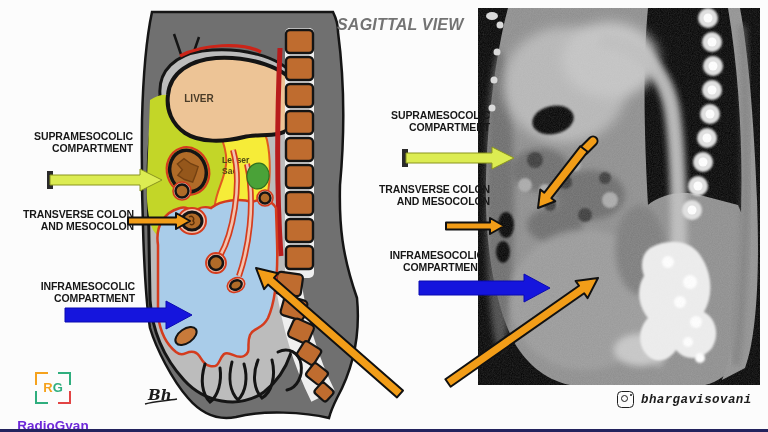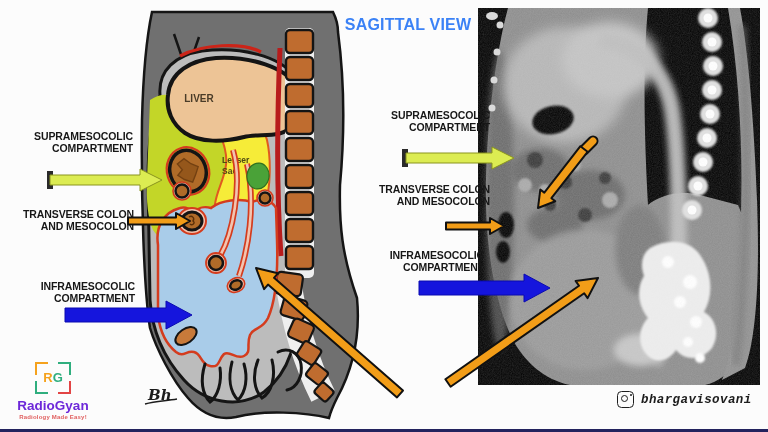--- a/index.html
+++ b/index.html
@@ -2,29 +2,29 @@
 <html><head>
 <meta charset="utf-8">
 <style>
   html,body{margin:0;padding:0;background:#e9e9e9;}
   .canvas{position:relative;width:768px;height:432px;background:#fcfcfc;overflow:hidden;
           font-family:"Liberation Sans",sans-serif;}
   .lbl{position:absolute;font-weight:700;color:#171717;font-size:10.5px;line-height:1.18;
        letter-spacing:-0.1px;white-space:nowrap;}
   .lbl.right{text-align:right;padding-left:12px;}
   .lbl.center{text-align:center;}
-  .title{position:absolute;left:337px;top:16px;width:142px;text-align:center;
-         font-size:16px;font-weight:800;color:#3b82f6;letter-spacing:0.2px;}
+  .title{position:absolute;left:337px;top:16px;width:142px;text-align:left;
+         font-size:16px;font-weight:800;color:#737373;letter-spacing:0.2px;font-style:italic;}
   svg{position:absolute;display:block;}
   #illu{left:130px;top:6px;}
   #ct{left:478px;top:8px;}
   #overlay{left:0;top:0;pointer-events:none;}
   
   .logo{position:absolute;left:10px;top:358px;width:86px;text-align:center;}
-  .logo .frame{position:relative;width:36px;height:32px;margin:4px auto;}
+  .logo .frame{position:relative;width:36px;height:32px;margin:14px auto;}
   .logo .c{position:absolute;width:11px;height:11px;}
   .logo .tl{left:0;top:0;border-left:2.5px solid #f5a21d;border-top:2.5px solid #f5a21d;}
   .logo .tr{right:0;top:0;border-right:2.5px solid #2fae7e;border-top:2.5px solid #2fae7e;}
   .logo .bl{left:0;bottom:0;border-left:2.5px solid #2fae7e;border-bottom:2.5px solid #2fae7e;}
   .logo .br{right:0;bottom:0;border-right:2.5px solid #e24444;border-bottom:2.5px solid #e24444;}
   .logo .rg{position:absolute;left:0;top:0;width:100%;line-height:32px;font-size:13px;font-weight:700;}
   .logo .r{color:#f5a21d;}
   .logo .g{color:#2fae7e;}
   .logo .name{margin-top:3px;font-size:13.5px;font-weight:700;color:#6d28d9;}
   .logo .tag{margin-top:1px;font-size:6px;font-weight:700;color:#e06060;letter-spacing:0.2px;}

